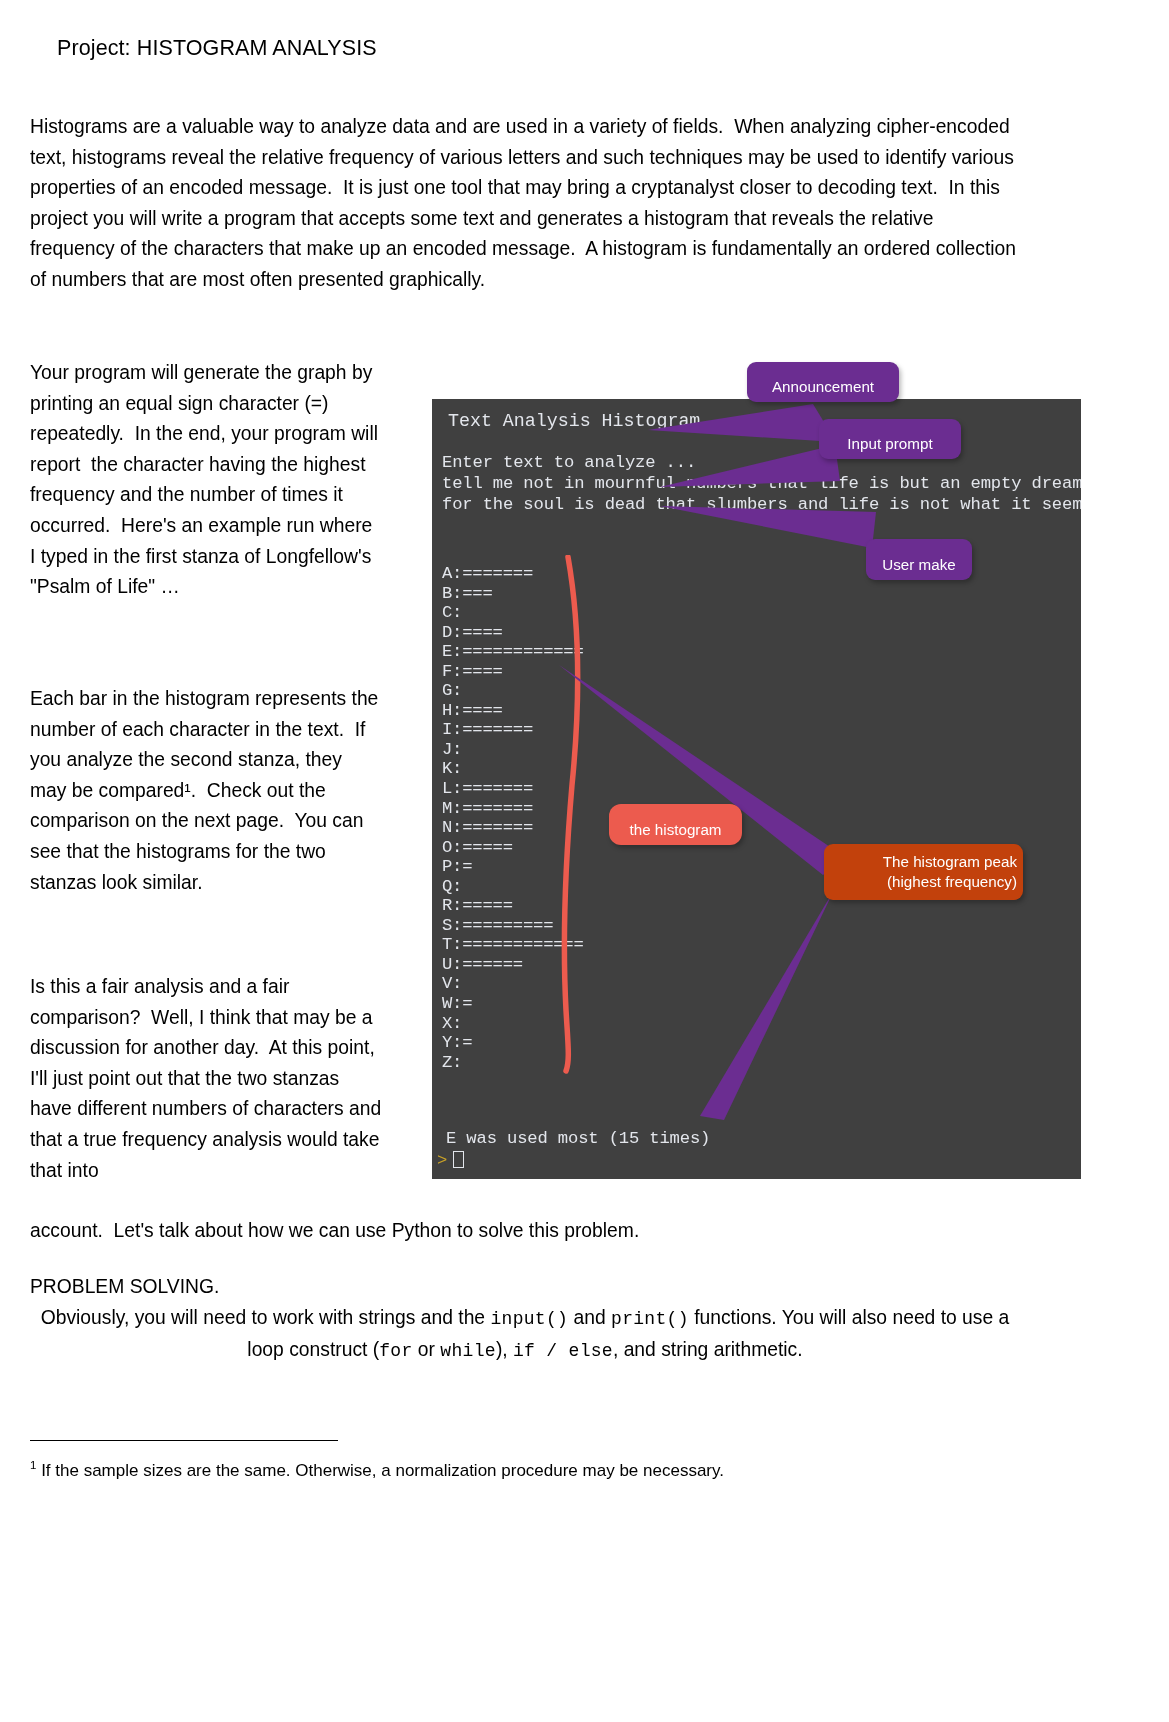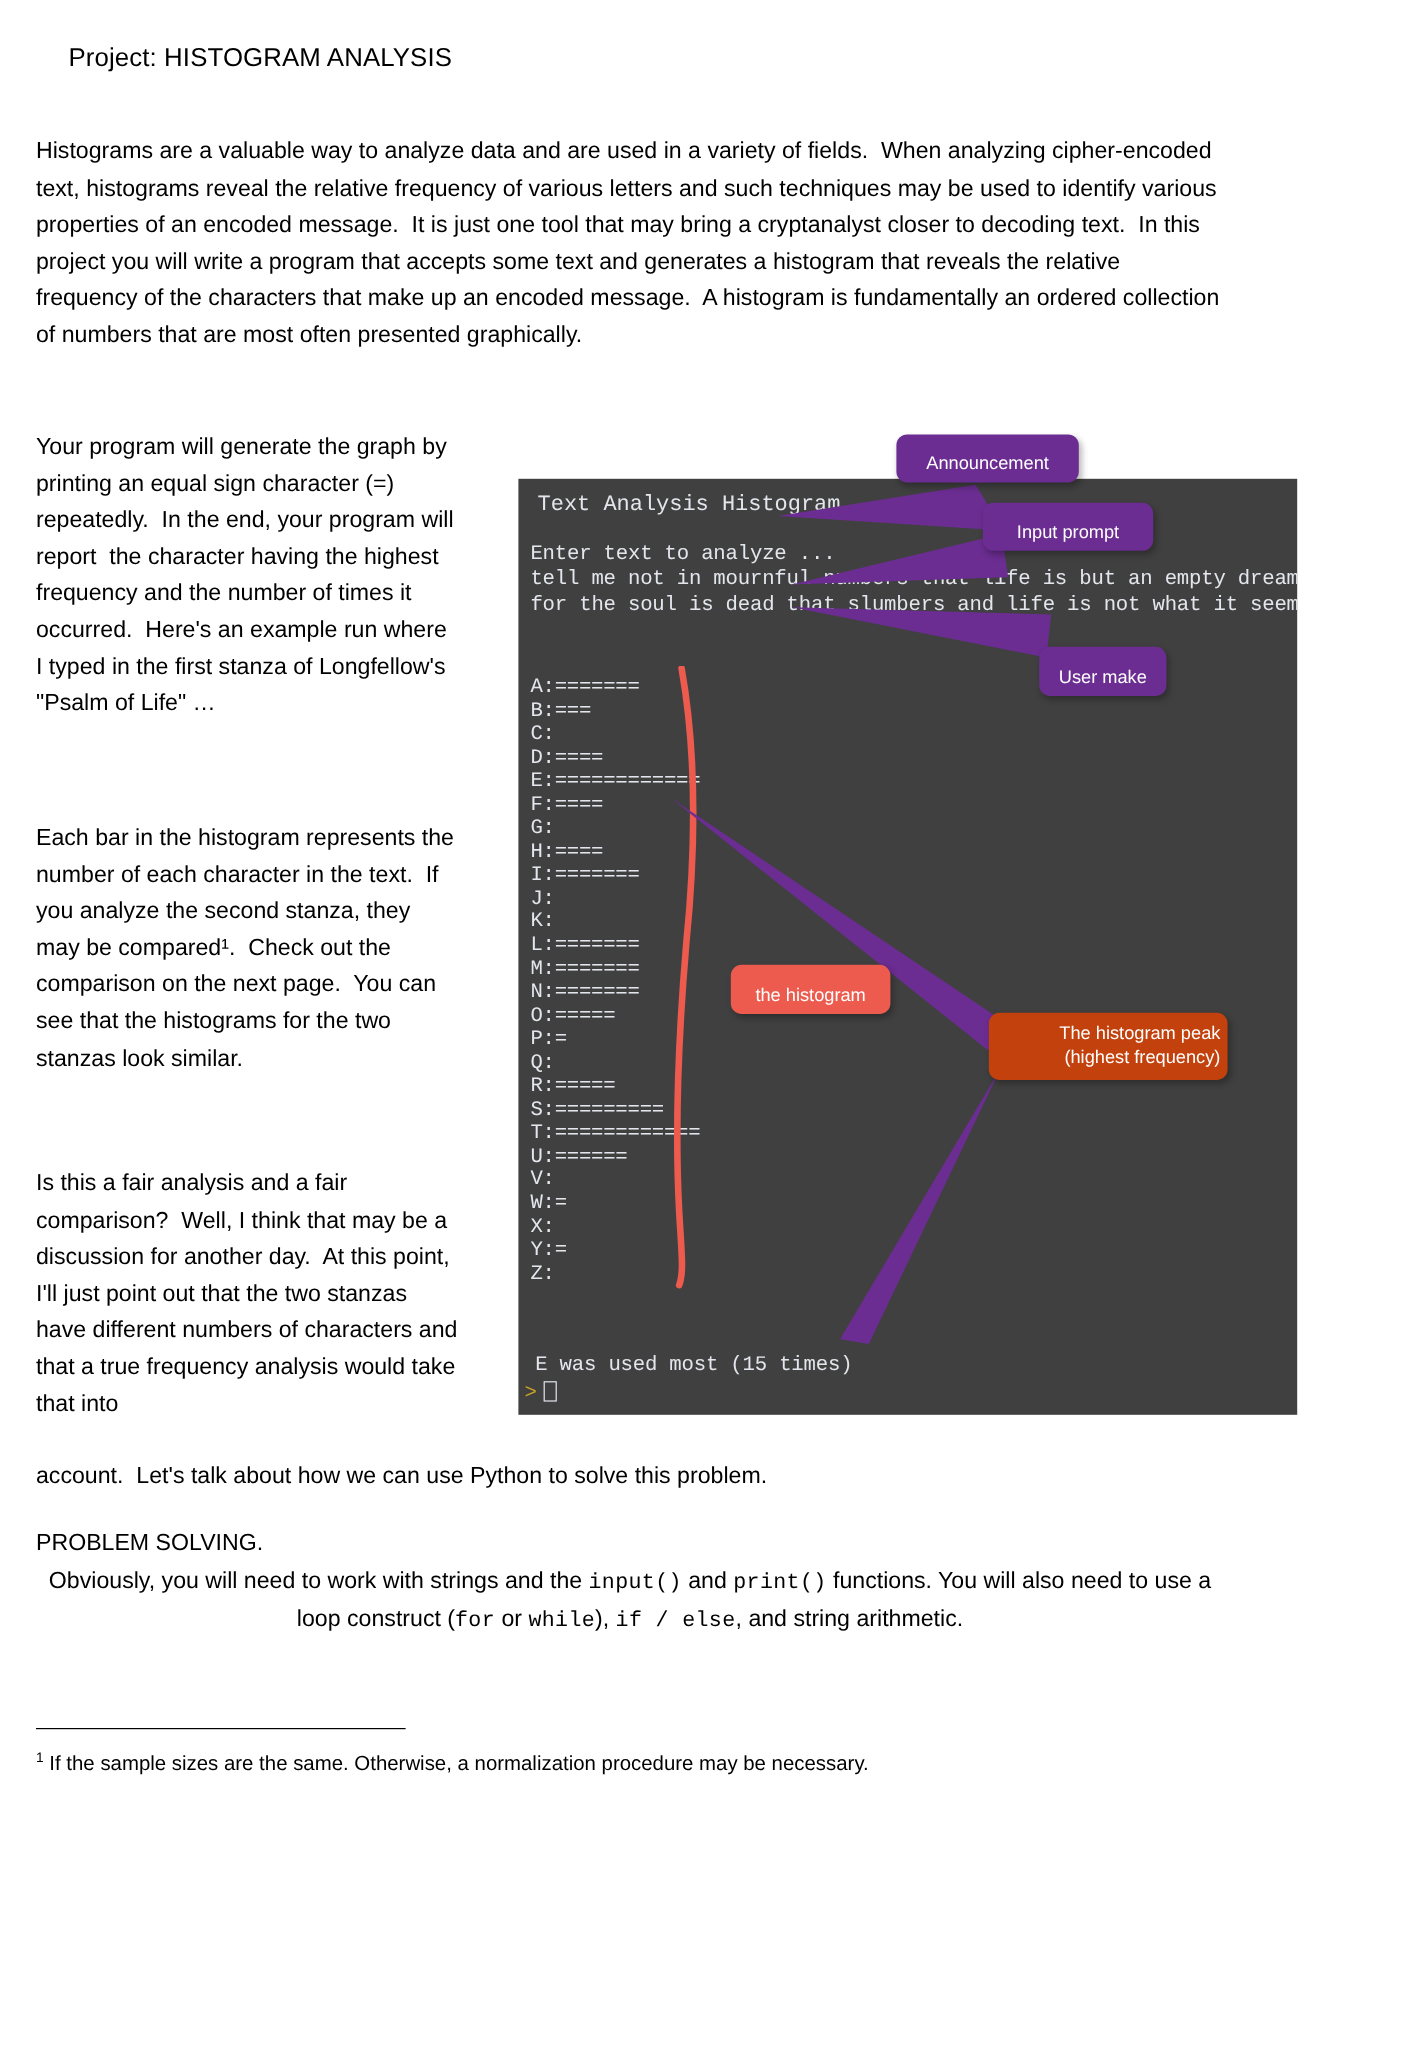--- a/index.html
+++ b/index.html
@@ -131,21 +131,21 @@
     box-shadow: 2px 3px 5px rgba(0,0,0,0.28);
     z-index: 20;
   }
   .callout.purple { background: #6b2d91; }
   .callout.plum   { background: #c2410c; }
   .callout.red    { background: #ec5b4e; }
 
   #co-announcement { left: 747px; top: 362px; width: 152px; height: 40px; }
   #co-input-prompt { left: 819px; top: 419px; width: 142px; height: 40px; }
   #co-user-text    { left: 866px; top: 539px; width: 106px; height: 41px; }
-  #co-histogram    { left: 609px; top: 804px; width: 133px; height: 41px; }
+  #co-histogram    { left: 609px; top: 804px; width: 133px; height: 41px; border-radius: 12px; }
   #co-peak         { left: 824px; top: 844px; width: 199px; height: 56px;
                      flex-direction: column; line-height: 20px; }
 
   .tail { position: absolute; z-index: 15; }
   .tail svg { display: block; overflow: visible; }
 
   .red-curve { position: absolute; left: 540px; top: 555px; z-index: 12; }
 </style>
 </head>
 <body>

